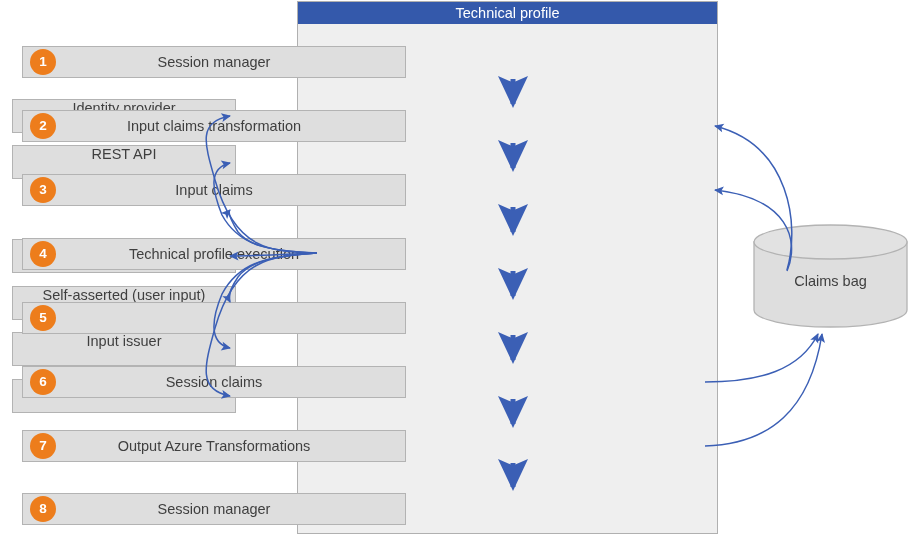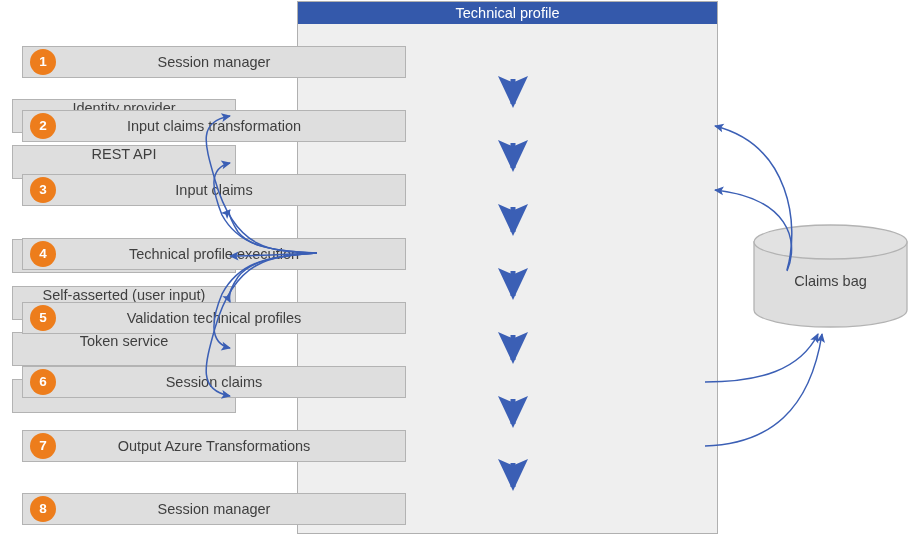--- a/index.html
+++ b/index.html
@@ -146,21 +146,21 @@
   <div class="src-box" style="top:145px">
     <span>REST API</span>
   </div>
   <div class="src-box" style="top:239px">
     <span>MFA services</span>
   </div>
   <div class="src-box" style="top:286px">
     <span>Self-asserted (user input)</span>
   </div>
   <div class="src-box" style="top:332px">
-    <span>Token service</span>
+    <span>Input issuer</span>
   </div>
   <div class="src-box" style="top:379px">
     <span>And more…</span>
   </div>
 
   <div id="tp-panel">
     <div id="tp-header">Technical profile</div>
   </div>
 
   <div class="step-box" style="top:46px">
@@ -174,21 +174,20 @@
   <div class="step-box" style="top:174px">
     <span class="step-badge">3</span>
     <span class="step-label">Input claims</span>
   </div>
   <div class="step-box" style="top:238px">
     <span class="step-badge">4</span>
     <span class="step-label">Technical profile execution</span>
   </div>
   <div class="step-box" style="top:302px">
     <span class="step-badge">5</span>
-    <span class="step-label">Validation technical profiles</span>
   </div>
   <div class="step-box" style="top:366px">
     <span class="step-badge">6</span>
     <span class="step-label">Session claims</span>
   </div>
   <div class="step-box" style="top:430px">
     <span class="step-badge">7</span>
     <span class="step-label">Output Azure Transformations</span>
   </div>
   <div class="step-box" style="top:493px">

